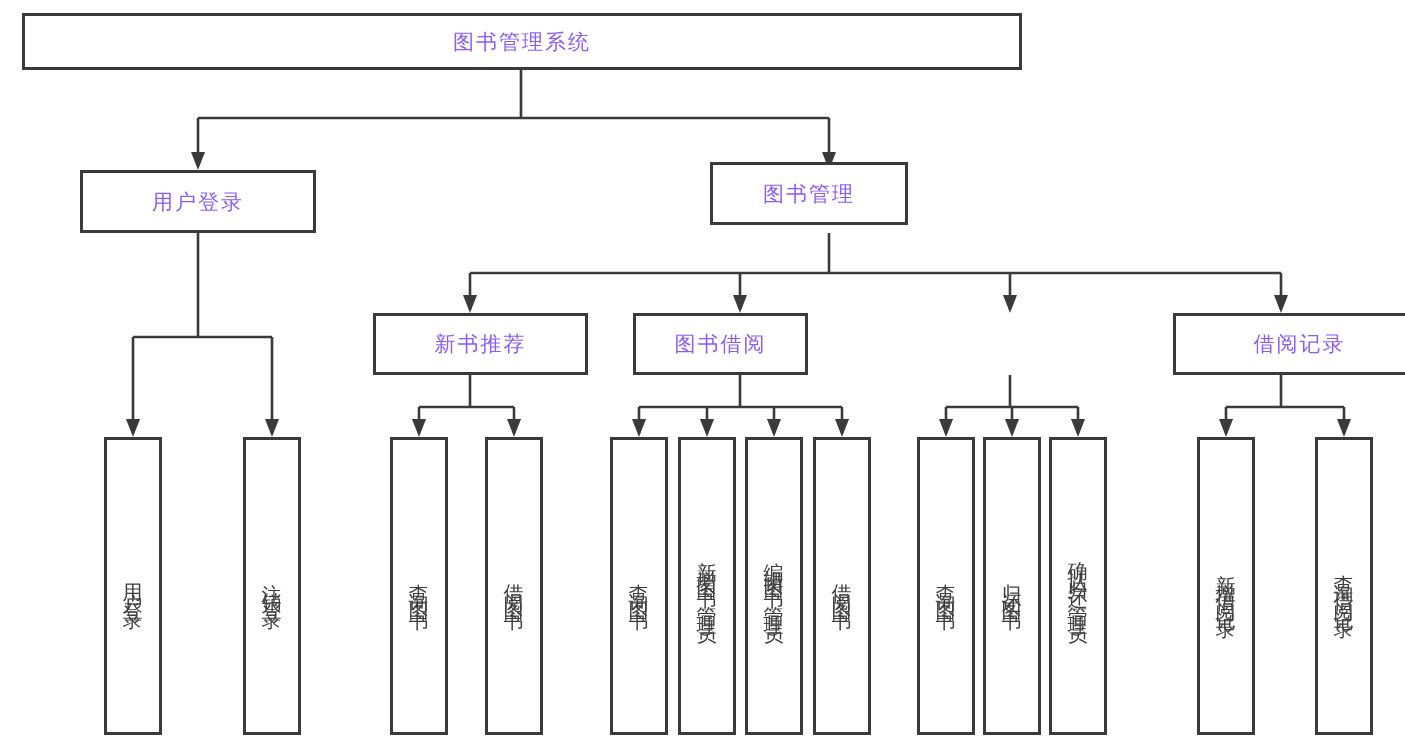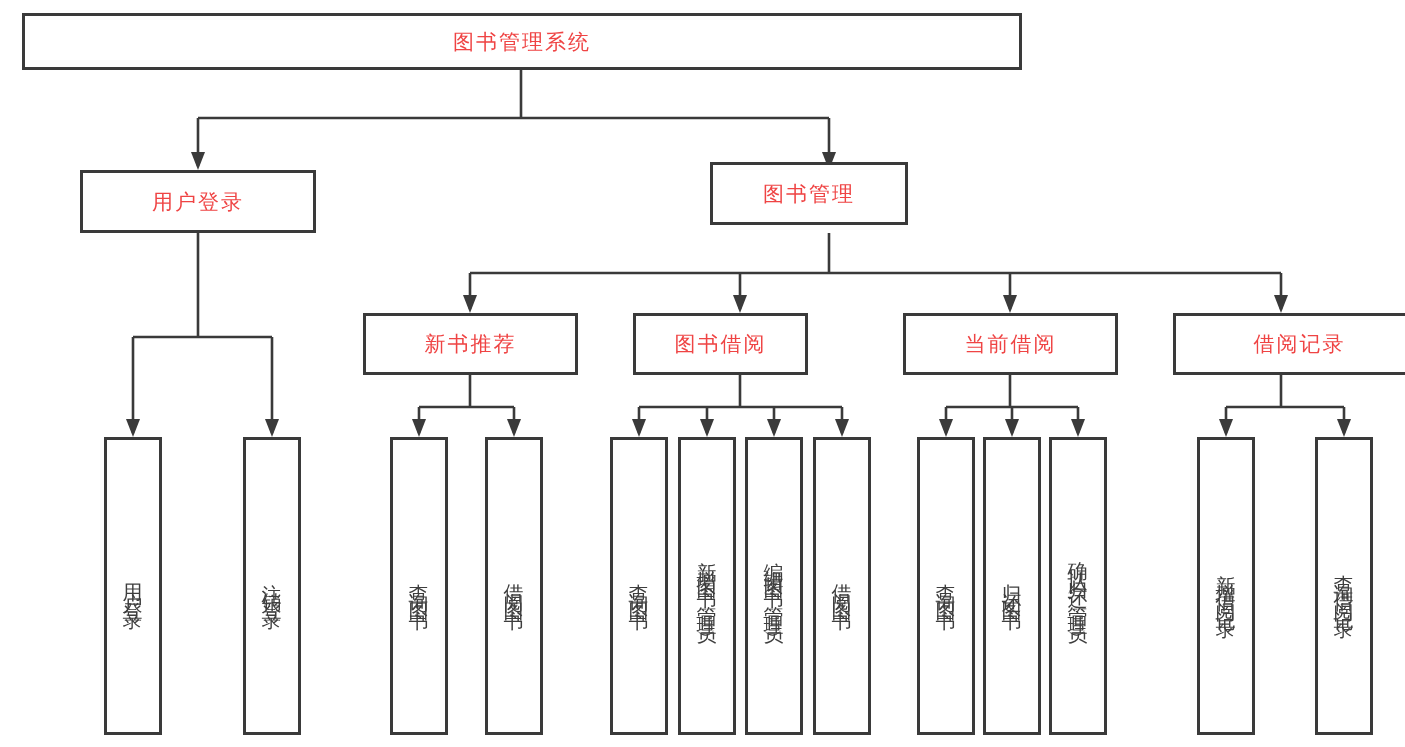--- a/index.html
+++ b/index.html
@@ -23,21 +23,21 @@
     background: #ffffff;
     border: 3px solid #3a3a3a;
     display: flex;
     align-items: center;
     justify-content: center;
     z-index: 1;
   }
   .node.leaf { width: 58px; height: 298px; }
   .hlabel {
     font-size: 21px;
-    color: #ef4444;
+    color: #8b5cf6;
     letter-spacing: 2px;
     white-space: nowrap;
     text-align: right;
   }
   .vlabel {
     writing-mode: vertical-rl;
     text-orientation: mixed;
     font-size: 20px;
     color: #3e3e3e;
     letter-spacing: 9px;
@@ -96,28 +96,25 @@
     <span class="hlabel">图书管理系统</span>
   </div>
 
   <div class="node" style="left:80px; top:170px; width:236px; height:63px">
     <span class="hlabel">用户登录</span>
   </div>
   <div class="node" style="left:710px; top:162px; width:198px; height:63px">
     <span class="hlabel">图书管理</span>
   </div>
 
-  <div class="node" style="left:363px; top:313px; width:215px; height:62px">
+  <div class="node" style="left:373px; top:313px; width:215px; height:62px">
     <span class="hlabel">新书推荐</span>
   </div>
   <div class="node" style="left:633px; top:313px; width:175px; height:62px">
     <span class="hlabel">图书借阅</span>
-  </div>
-  <div class="node" style="left:903px; top:313px; width:215px; height:62px">
-    <span class="hlabel">当前借阅</span>
   </div>
   <div class="node" style="left:1173px; top:313px; width:253px; height:62px">
     <span class="hlabel">借阅记录</span>
   </div>
 
   <div class="node leaf" style="left:104px; top:437px">
     <span class="vlabel">用户登录</span>
   </div>
   <div class="node leaf" style="left:243px; top:437px">
     <span class="vlabel">注销登录</span>

